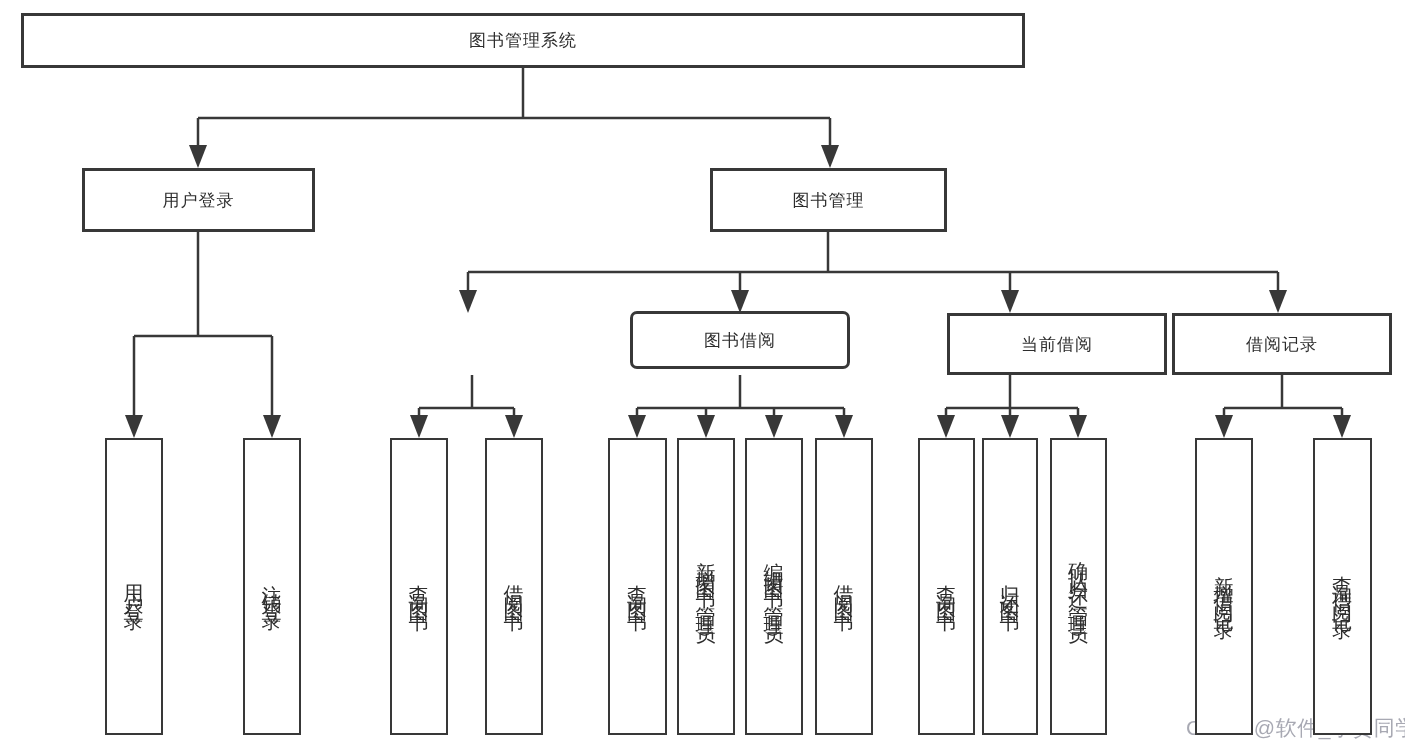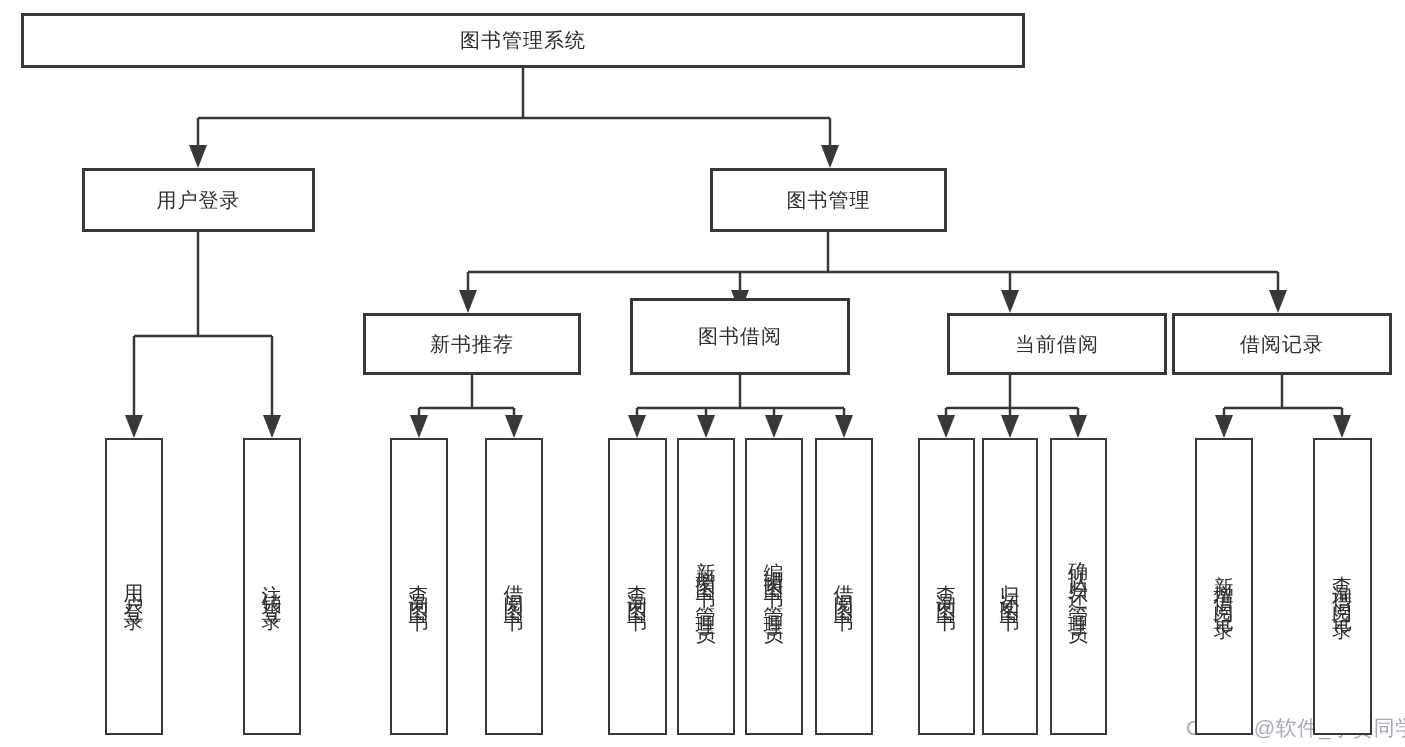--- a/index.html
+++ b/index.html
@@ -22,21 +22,21 @@
     position: absolute;
     box-sizing: border-box;
     border: 3px solid #383838;
     background: #ffffff;
     display: flex;
     align-items: center;
     justify-content: center;
     z-index: 2;
   }
   .node .hlabel {
-    font-size: 20px;
+    font-size: 17px;
     letter-spacing: 1px;
     color: #2d2d2d;
     white-space: nowrap;
   }
   .leaf {
     border-width: 2.5px;
   }
   .leaf .vlabel {
     writing-mode: vertical-rl;
     text-orientation: mixed;
@@ -53,21 +53,21 @@
     color: #a8a9b3;
     z-index: 1;
     white-space: nowrap;
     letter-spacing: 0.5px;
   }
   
   #root-box   { left: 21px;   top: 13px;  width: 1004px; height: 55px; }
   #n-login    { left: 82px;   top: 168px; width: 233px;  height: 64px; }
   #n-bookmgmt { left: 710px;  top: 168px; width: 237px;  height: 64px; text-align: center; }
   #n-newbook  { left: 363px;  top: 313px; width: 218px;  height: 62px; }
-  #n-borrow   { left: 630px;  top: 298px; width: 220px;  height: 77px; }
+  #n-borrow   { left: 630px;  top: 311px; width: 220px;  height: 58px; border-radius: 7px; }
   #n-current  { left: 900px;  top: 313px; width: 220px;  height: 62px; margin-left: 47px; }
   #n-records  { left: 1172px; top: 313px; width: 220px;  height: 62px; }
   .leaf { top: 438px; height: 297px; width: 58px; }
   #l-userlogin { left: 105px; }
   #l-logout    { left: 243px; }
   #l-query1    { left: 390px; }
   #l-borrow1   { left: 485px; }
   #l-query2    { left: 608px; width: 59px; }
   #l-addbook   { left: 677px; }
   #l-editbook  { left: 745px; }
@@ -167,23 +167,20 @@
     <span class="hlabel">图书管理系统</span>
   </div>
 
   <div class="node" id="n-login">
     <span class="hlabel">用户登录</span>
   </div>
   <div class="node" id="n-bookmgmt">
     <span class="hlabel">图书管理</span>
   </div>
 
-  <div class="node" id="n-newbook">
-    <span class="hlabel">新书推荐</span>
-  </div>
   <div class="node" id="n-borrow">
     <span class="hlabel">图书借阅</span>
   </div>
   <div class="node" id="n-current">
     <span class="hlabel">当前借阅</span>
   </div>
   <div class="node" id="n-records">
     <span class="hlabel">借阅记录</span>
   </div>
 

